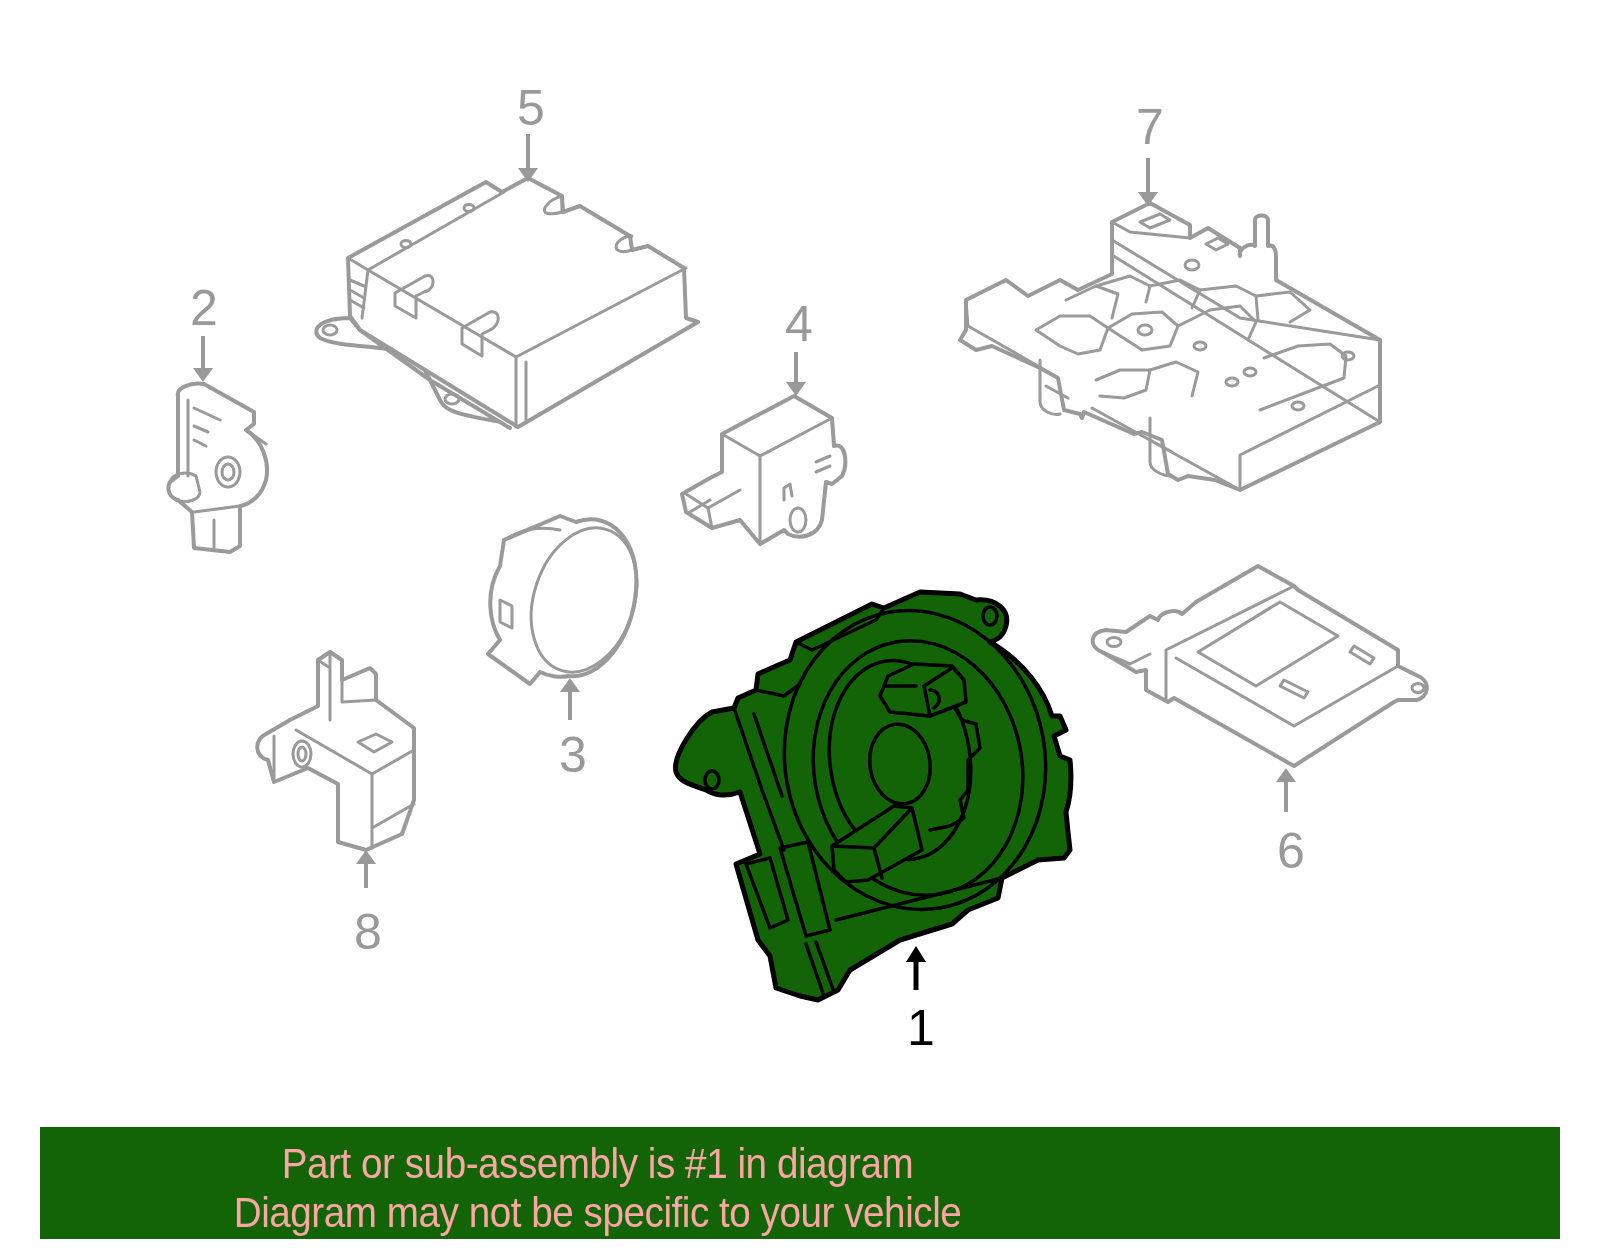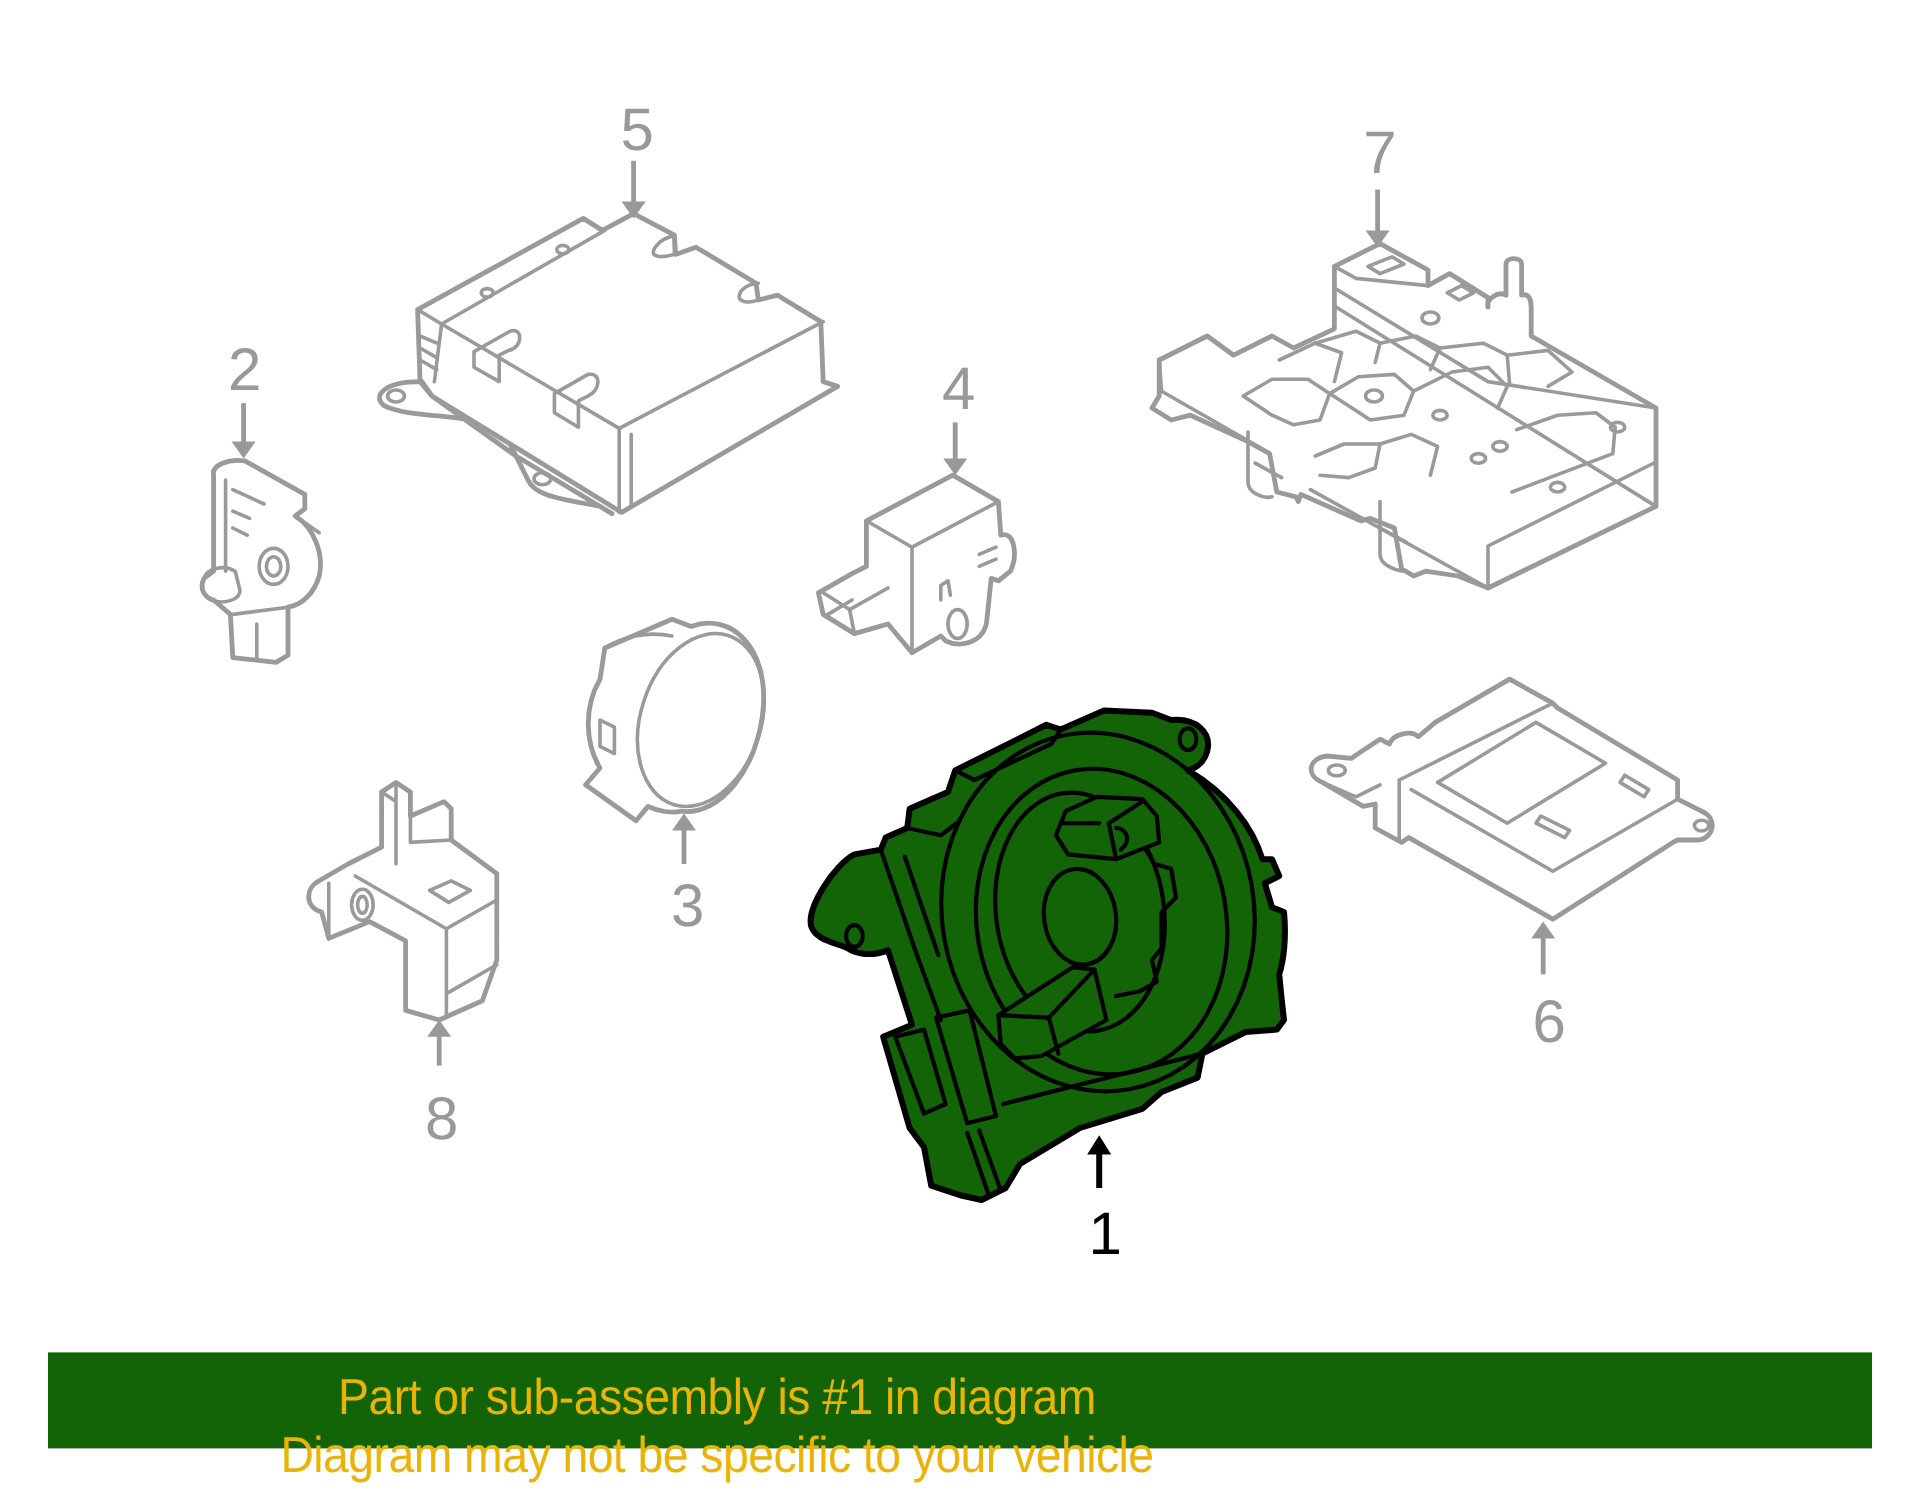--- a/index.html
+++ b/index.html
@@ -64,23 +64,23 @@
       fill: #126406;
       stroke: #000000;
       stroke-width: 3.5;
       stroke-linejoin: round;
     }
     #banner {
       position: absolute;
       left: 40px;
       top: 1127px;
       width: 1520px;
-      height: 80px;
+      height: 112px;
       background: #126406;
-      color: #eab308;
+      color: #fca5a5;
     }
     .banner-line {
       position: absolute;
       left: 0;
       width: 1115px;
       text-align: center;
       font-family: "Liberation Sans", sans-serif;
       font-size: 42px;
       line-height: 46px;
       letter-spacing: -0.5px;

